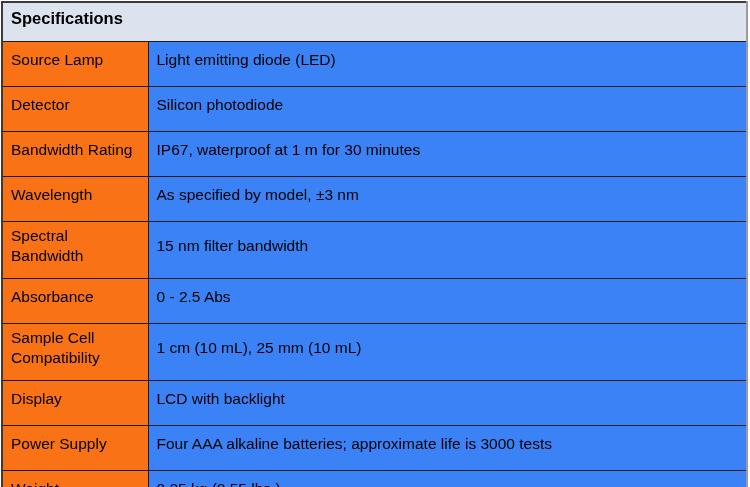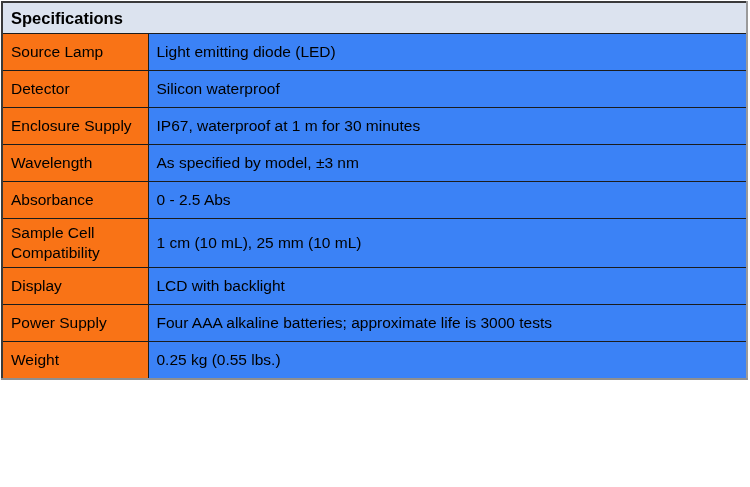--- a/index.html
+++ b/index.html
@@ -23,21 +23,21 @@
     border-bottom-color: #8f8f8f;
     font-size: 15.5px;
     line-height: 20px;
   }
   table.spec-table col.c1 { width: 146px; }
   table.spec-table th,
   table.spec-table td {
     border: 1px solid #1c1c1c;
     vertical-align: middle;
     text-align: left;
-    padding: 4px 8px 4px 8px;
+    padding: 4px 8px 12px 8px;
   }
   th.title-cell {
     background: var(--header-bg, #dce3ef);
     font-size: 16.5px;
     font-weight: bold;
     height: 22px;
     padding: 2px 8px 3px 9px;
   }
   td.label-cell {
     height: 28px;
@@ -61,33 +61,37 @@
     </tr>
   </thead>
   <tbody>
   <tr>
     <td class="label-cell">Source Lamp</td>
     <td class="value-cell">Light emitting diode (LED)</td>
   </tr>
 
   <tr>
     <td class="label-cell">Detector</td>
-    <td class="value-cell">Silicon waterproof</td>
+    <td class="value-cell">Silicon photodiode</td>
   </tr>
 
   <tr>
-    <td class="label-cell">Enclosure Supply</td>
+    <td class="label-cell">Bandwidth Rating</td>
     <td class="value-cell">IP67, waterproof at 1 m for 30 minutes</td>
   </tr>
 
   <tr>
     <td class="label-cell">Wavelength</td>
     <td class="value-cell">As specified by model, ±3 nm</td>
   </tr>
 
+  <tr>
+    <td class="label-cell">Spectral Bandwidth</td>
+    <td class="value-cell">15 nm filter bandwidth</td>
+  </tr>
 
   <tr>
     <td class="label-cell">Absorbance</td>
     <td class="value-cell">0 - 2.5 Abs</td>
   </tr>
 
   <tr>
     <td class="label-cell">Sample Cell Compatibility</td>
     <td class="value-cell">1 cm (10 mL), 25 mm (10 mL)</td>
   </tr>

